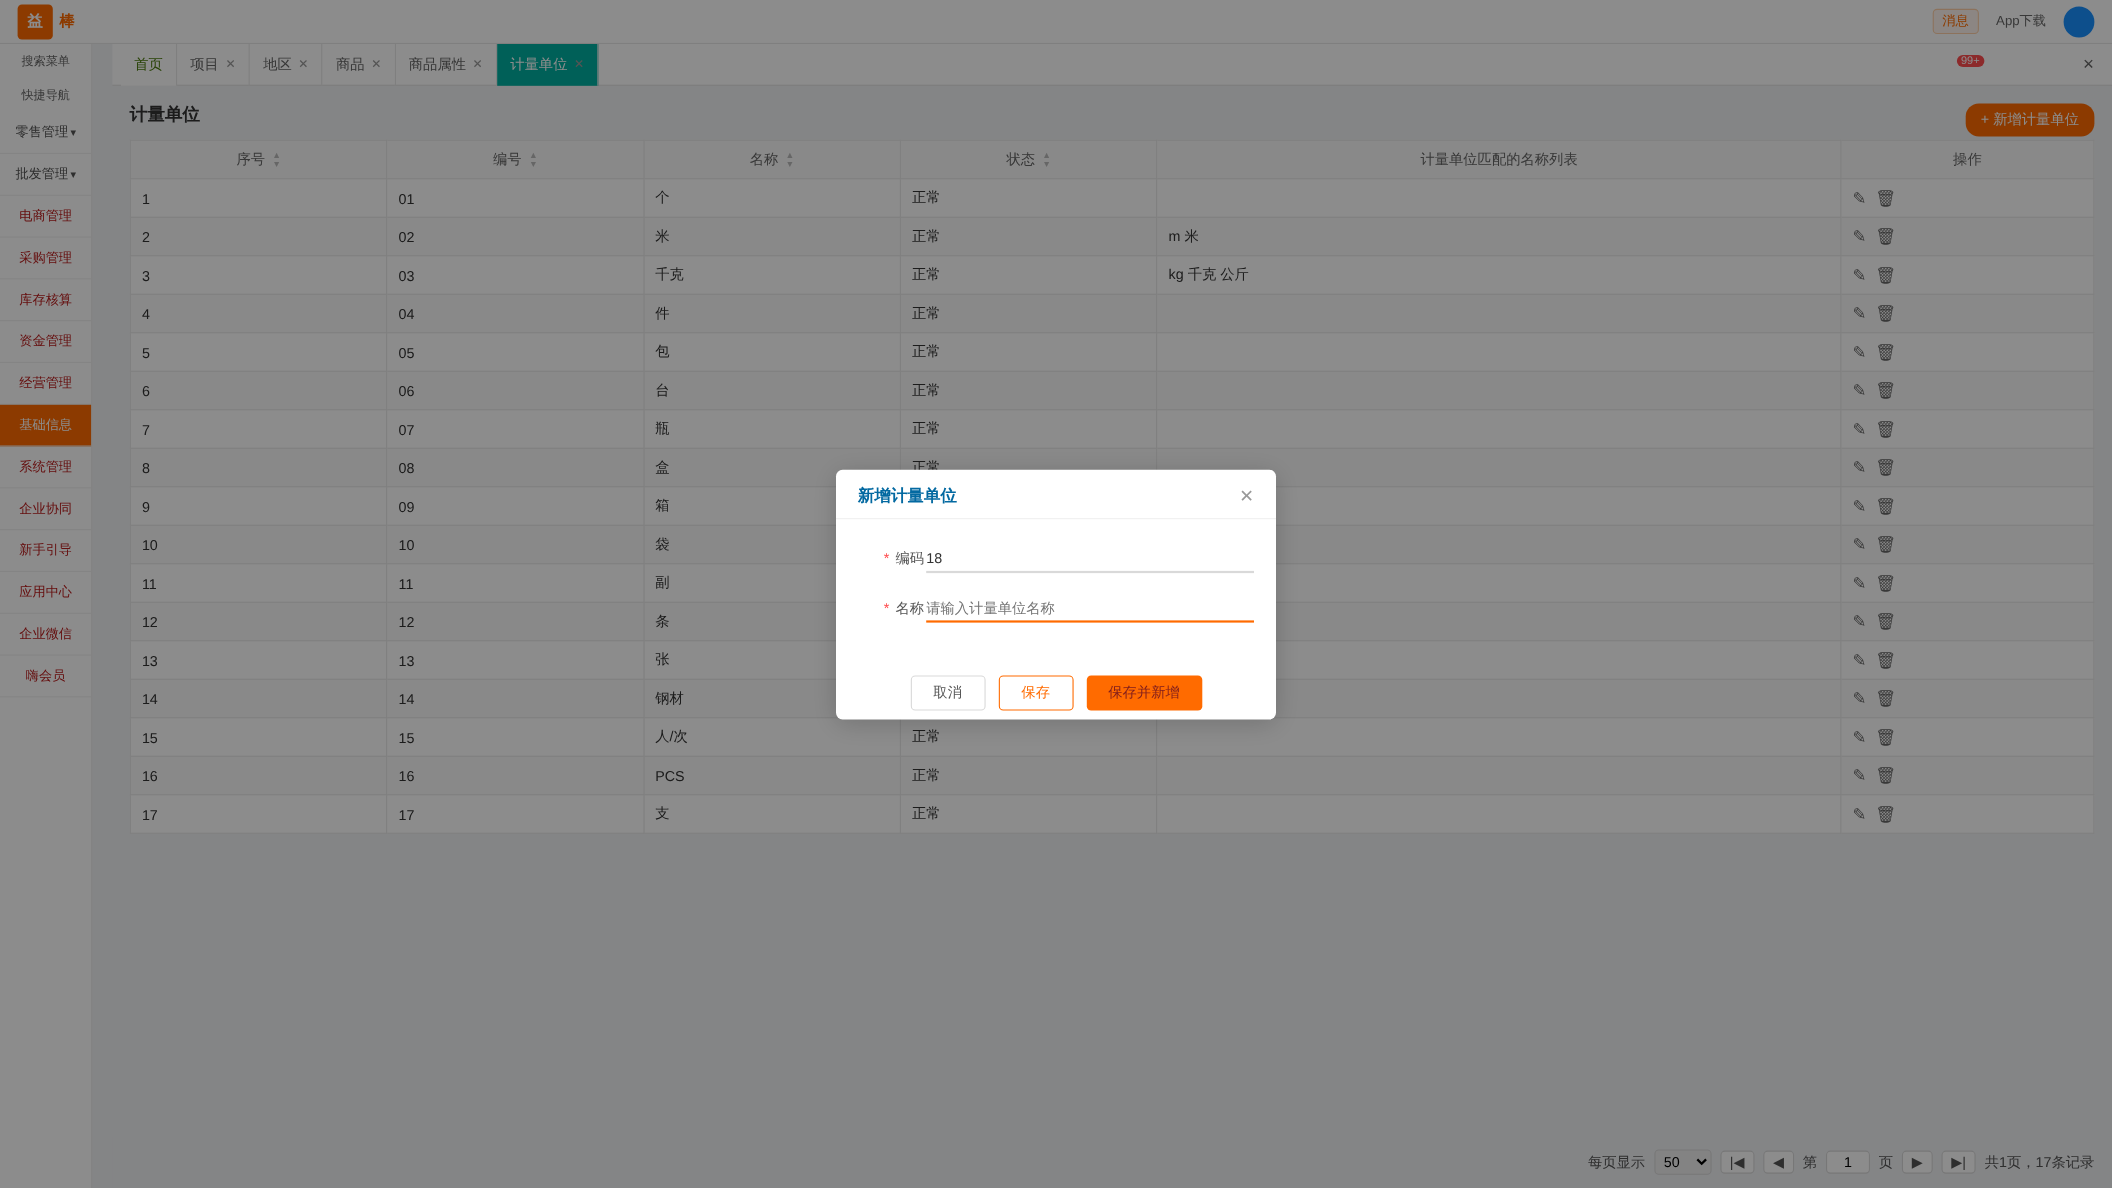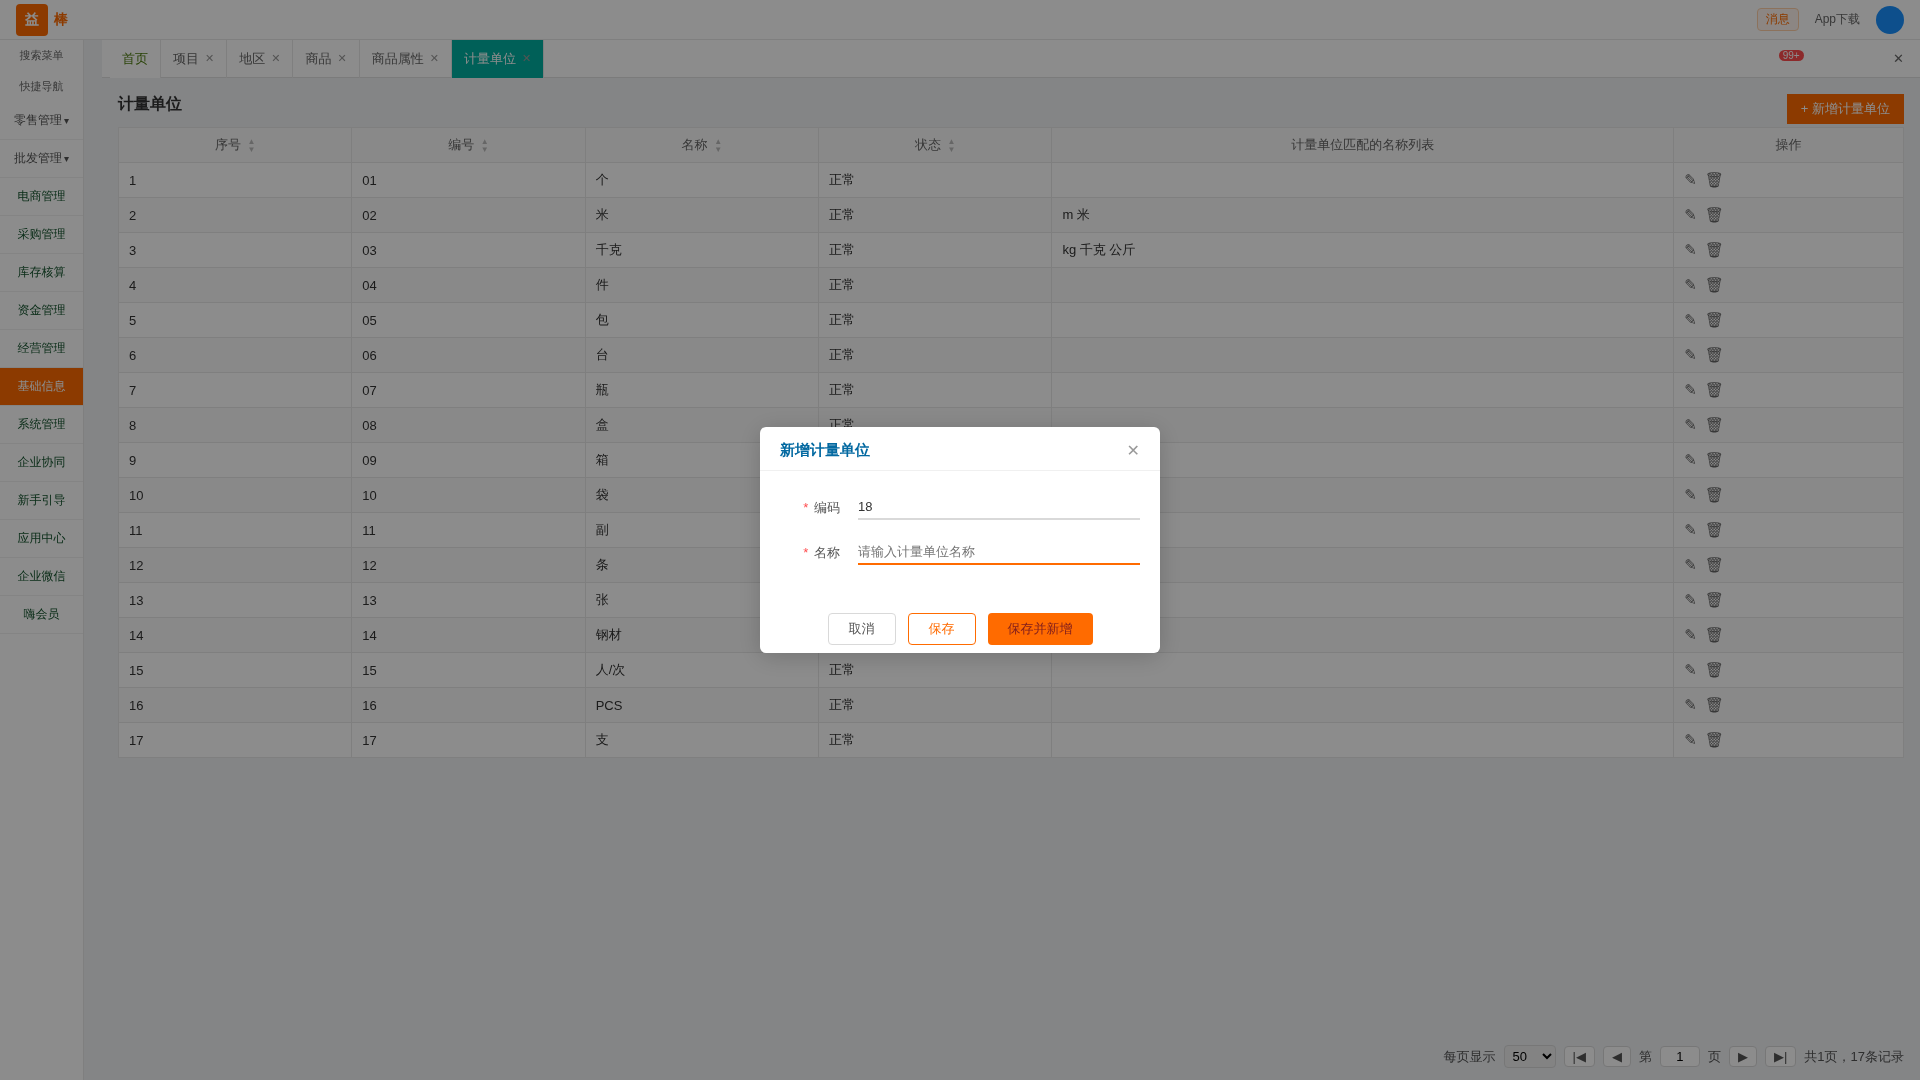--- a/index.html
+++ b/index.html
@@ -16,21 +16,21 @@
     .notification-btn { position: relative; cursor: pointer; background: #fff5ee; border: 1px solid #ffd0a8; border-radius: 4px; padding: 2px 8px; font-size: 12px; color: #ff6b00; }
     .notification-badge { position: absolute; top: -6px; right: -6px; background: #ff4d4f; color: #fff; border-radius: 10px; padding: 0 4px; font-size: 10px; margin-top: 47px; }
     .app-download { font-size: 12px; color: #666; cursor: pointer; }
     .user-avatar { width: 28px; height: 28px; background: #1890ff; border-radius: 50%; cursor: pointer; }
 
     
     .main-body { display: flex; flex: 1; overflow: hidden; gap: 18px; }
 
     
     .sidebar { width: 84px; background: #fff; border-right: 1px solid #e8e8e8; display: flex; flex-direction: column; overflow-y: auto; }
-    .sidebar-item { padding: 10px 4px; text-align: center; cursor: pointer; font-size: 12px; color: #14532d; border-bottom: 1px solid #f0f0f0; }
+    .sidebar-item { padding: 10px 4px; text-align: center; cursor: pointer; font-size: 12px; color: #b91c1c; border-bottom: 1px solid #f0f0f0; }
     .sidebar-item.active { background: #ff6b00; color: #fff; }
     .sidebar-search { padding: 8px 4px; text-align: center; font-size: 11px; color: #666; cursor: pointer; }
     .sidebar-nav { padding: 8px 4px; text-align: center; font-size: 11px; color: #666; cursor: pointer; }
     .sidebar-section { padding: 10px 4px; text-align: center; font-size: 12px; color: #555; display: flex; align-items: center; justify-content: center; gap: 2px; cursor: pointer; border-bottom: 1px solid #f0f0f0; }
     .chevron-icon { font-size: 10px; }
 
     
     .content-area { flex: 1; display: flex; flex-direction: column; overflow: hidden; }
 
     
@@ -40,21 +40,21 @@
     .tab-home { background: #fff; color: #4d7c0f; }
     .tab-close { font-size: 11px; color: #999; cursor: pointer; }
     .tab-bar-close { margin-left: auto; cursor: pointer; color: #666; padding: 4px 8px; }
 
     
     .page-content { flex: 1; padding: 16px; overflow-y: auto; position: relative; }
 
     .page-title { font-size: 16px; font-weight: bold; color: #333; margin-bottom: 12px; }
 
     
-    .add-btn { position: absolute; top: 16px; right: 16px; background: #ff6b00; color: #fff; border: none; border-radius: 0; padding: 6px 14px; font-size: 13px; cursor: pointer; }
+    .add-btn { position: absolute; top: 16px; right: 16px; background: #ff6b00; color: #fff; border: none; border-radius: 12px; padding: 6px 14px; font-size: 13px; cursor: pointer; }
 
     
     .data-table { width: 100%; border-collapse: collapse; background: #fff; }
     .data-table thead tr { background: #fafafa; }
     .data-table th, .data-table td { border: 1px solid #e8e8e8; padding: 8px 10px; font-size: 13px; color: #333; }
     .data-table th { color: #666; font-weight: normal; white-space: nowrap; }
     .data-table tbody tr:nth-child(even) { background: #fafafa; }
     .status-normal { color: #333; }
     .action-icons { display: flex; gap: 8px; align-items: center; }
     .action-icon { cursor: pointer; color: #666; font-size: 15px; }
@@ -68,21 +68,21 @@
     
     .overlay { position: fixed; top: 0; left: 0; width: 100%; height: 100%; background: rgba(0,0,0,0.45); z-index: 1000; display: flex; align-items: center; justify-content: center; }
 
     
     .dialog { background: #fff; border-radius: 6px; width: 400px; box-shadow: 0 4px 24px rgba(0,0,0,0.18); }
     .dialog-header { display: flex; align-items: center; justify-content: space-between; padding: 14px 20px 10px; border-bottom: 1px solid #f0f0f0; }
     .dialog-title { font-size: 15px; font-weight: bold; color: #0369a1; }
     .dialog-close { cursor: pointer; color: #999; font-size: 16px; }
     .dialog-body { padding: 24px 20px 16px; }
     .form-row { display: flex; align-items: center; margin-bottom: 20px; }
-    .form-label { width: 60px; text-align: right; margin-right: 18px; font-size: 13px; color: #555; }
+    .form-label { width: 60px; text-align: right; margin-right: 2px; font-size: 13px; color: #555; }
     .required-star { color: #ff4d4f; margin-right: 2px; }
     .form-input { flex: 1; border: none; border-bottom: 2px solid #d9d9d9; outline: none; padding: 4px 0; font-size: 13px; color: #333; }
     .form-input.active-border { border-bottom: 2px solid #ff6b00; }
     .dialog-footer { display: flex; justify-content: center; gap: 12px; padding: 12px 20px 8px; }
     .btn-cancel { border: 1px solid #d9d9d9; background: #fff; color: #555; border-radius: 4px; padding: 6px 20px; cursor: pointer; font-size: 13px; }
     .btn-save { border: 1px solid #ff6b00; background: #fff; color: #ff6b00; border-radius: 4px; padding: 6px 20px; cursor: pointer; font-size: 13px; }
     .btn-save-add { border: none; background: #ff6b00; color: #7f1d1d; border-radius: 4px; padding: 6px 20px; cursor: pointer; font-size: 13px; }
 
     .sort-arrows { display: inline-flex; flex-direction: column; margin-left: 3px; vertical-align: middle; }
     .sort-arrow { font-size: 8px; line-height: 1; color: #bbb; }

